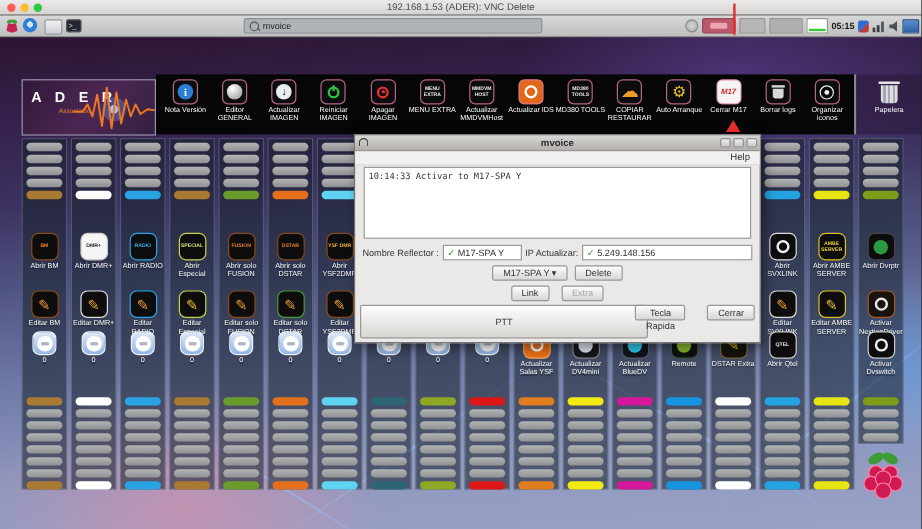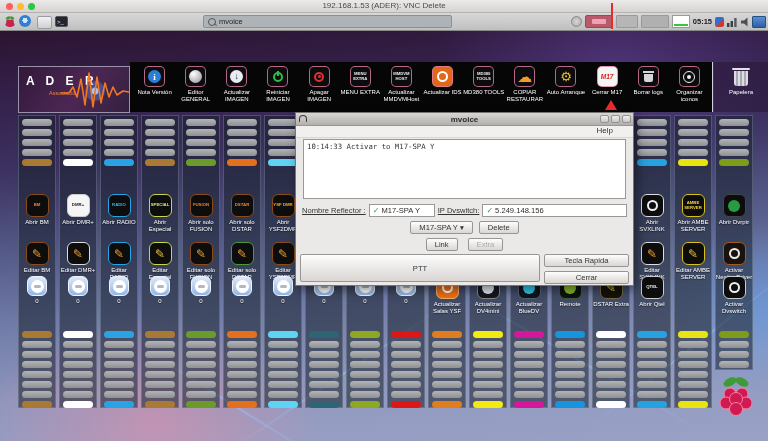--- a/index.html
+++ b/index.html
@@ -82,38 +82,38 @@
   .ilabel{margin-top:2px;font-size:6px;line-height:7px;color:#fff;text-align:center;max-width:37px;text-shadow:0 1px 1px rgba(0,0,0,.6);}
   
   #raspi{position:absolute;left:717px;top:344px;z-index:2;}
   
   #dialog{position:absolute;left:295px;top:82px;width:337px;height:172px;background:#ebe9e7;border:1px solid #77757z3;border:1px solid #777573;box-shadow:3px 4px 10px rgba(0,0,0,.45);z-index:5;font-size:8px;color:#2d2d2d;}
   .dlg-title{position:relative;height:12px;background:linear-gradient(#d9d7d5,#b2afac);border-bottom:1px solid #979595;display:flex;align-items:center;}
   .dlg-title .txt{position:absolute;left:0;right:0;text-align:center;font-weight:bold;font-size:8px;color:#2b2b2b;}
   .hp{position:absolute;left:3px;top:2px;width:8px;height:7px;border:1.6px solid #3a3a3a;border-bottom:none;border-radius:5px 5px 0 0;box-sizing:border-box;}
   .winbtns{position:absolute;right:2px;top:2px;display:flex;gap:2px;}
   .wb{width:9px;height:8px;background:linear-gradient(#efefef,#c9c7c5);border:1px solid #939191;border-radius:2px;box-sizing:border-box;}
-  .dlg-menu{height:11px;text-align:right;padding-right:20px;background:#f1f0ee;border-bottom:1px solid #dad8d6;}
+  .dlg-menu{height:11px;text-align:right;padding-right:8px;background:#f1f0ee;border-bottom:1px solid #dad8d6;}
   .dlg-menu span{font-size:8px;color:#333;}
   .dlg-log{position:absolute;left:7px;right:7px;top:26px;height:60px;background:#fff;border:1px solid #9a9896;padding:2px 3px;font-family:"DejaVu Sans Mono",monospace;font-size:7.3px;color:#333;box-sizing:border-box;}
   .frow{position:absolute;left:6px;right:6px;top:91px;height:13px;display:flex;align-items:center;gap:3px;}
-  .flabel{white-space:nowrap;font-size:7.6px;color:#333;text-decoration:underline;}
+  .flabel{white-space:nowrap;font-size:7.6px;color:#333;}
   .entry{height:13px;background:#fff;border:1px solid #9a9896;display:flex;align-items:center;gap:2px;padding:0 3px;box-sizing:border-box;font-size:7.6px;}
   .entry.e1{width:66px;}
   .entry.e2{flex:1;}
   .chk{color:#2f9e2f;font-weight:bold;font-size:8px;}
   .drow{position:absolute;left:0;right:0;top:108px;display:flex;justify-content:center;gap:6px;}
   .lrow{position:absolute;left:0;right:0;top:125px;display:flex;justify-content:center;gap:10px;}
   .gbtn{font-family:inherit;font-size:7.6px;color:#333;background:linear-gradient(#fdfdfd,#d9d6d3);border:1px solid #989694;border-radius:2px;height:13px;padding:0 8px;line-height:11px;}
   .gbtn.disabled{color:#aaa;}
   .brow{position:absolute;left:4px;right:4px;top:141px;bottom:3px;display:flex;gap:4px;}
   .bcol{width:95px;display:flex;flex-direction:column;gap:1px;}
   .bcol .gbtn{width:100%;box-sizing:border-box;}
   .gbtn.ptt{flex:1;height:auto;}
-  .bcol2{width:85px;display:flex;flex-direction:column;gap:4px;}
+  .bcol2{width:85px;display:flex;flex-direction:row;gap:18px;justify-content:flex-end;}
   
   #annot-line{position:absolute;left:611px;top:3px;width:2px;height:26px;background:#e62b2b;z-index:10;}
   #annot-arrow{position:absolute;left:605px;top:70px;width:0;height:0;border-left:6px solid transparent;border-right:6px solid transparent;border-bottom:10px solid #e62b2b;z-index:6;}
 </style>
 </head>
 <body>
 
 <div id="screen">
 
   <div id="macbar">
@@ -872,21 +872,21 @@
       </div>
       <div class="dlg-log">
         <span>10:14:33 Activar to M17-SPA Y</span>
       </div>
       <div class="frow">
         <span class="flabel">Nombre Reflector :</span>
         <span class="entry e1">
           <span class="chk">✓</span>
           <span>M17-SPA Y</span>
         </span>
-        <span class="flabel">IP Dvswitch:</span>
+        <span class="flabel">IP Actualizar:</span>
         <span class="entry e2">
           <span class="chk">✓</span>
           <span>5.249.148.156</span>
         </span>
       </div>
       <div class="drow">
         <button class="gbtn"><span>M17-SPA Y</span> <span>▾</span></button>
         <button class="gbtn">Delete</button>
       </div>
       <div class="lrow">

